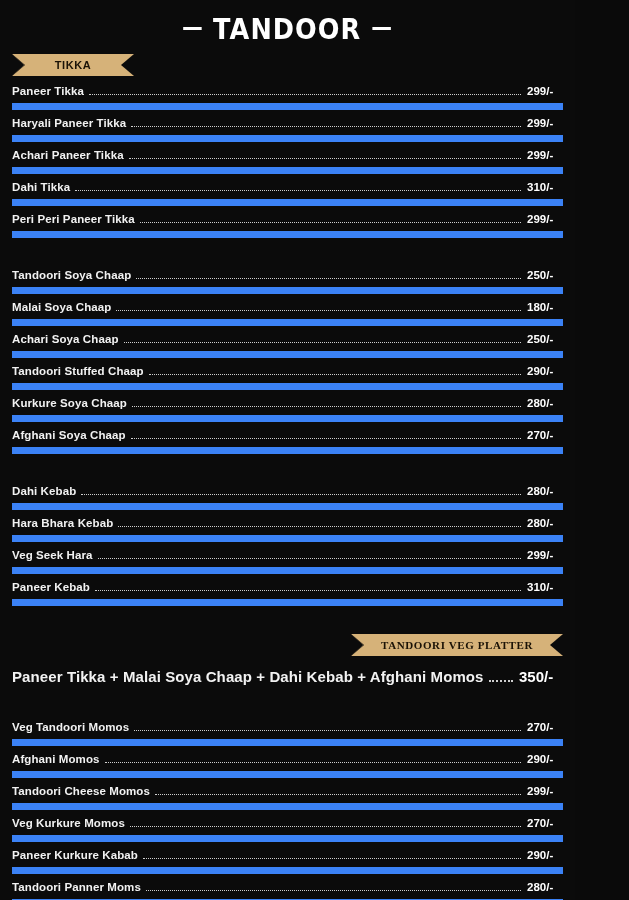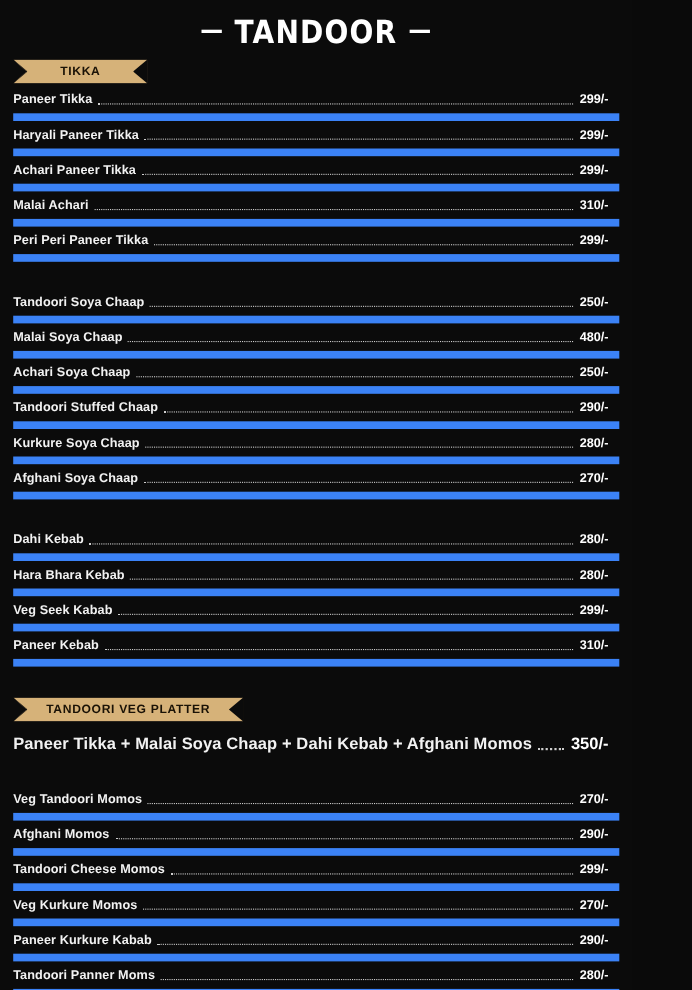--- a/index.html
+++ b/index.html
@@ -49,21 +49,21 @@
     height: 3px;
     background: #ffffff;
     position: relative;
     top: -1px;
   }
 
   
   .banner-row {
     display: flex;
   }
-  .banner-row.center { justify-content: flex-start; }
+  .banner-row.center { justify-content: flex-end; font-family: Liberation Serif, serif; }
   .banner {
     position: relative;
     display: inline-block;
     background: #d6b279;
     color: #1a1206;
     font-size: 11px;
     font-weight: bold;
     letter-spacing: 0.6px;
     padding: 4px 30px 4px 30px;
     line-height: 14px;
@@ -195,21 +195,21 @@
         <span class="item-name">Haryali Paneer Tikka</span>
         <span class="leader"></span>
         <span class="item-price">299/-</span>
       </div>
       <div class="item">
         <span class="item-name">Achari Paneer Tikka</span>
         <span class="leader"></span>
         <span class="item-price">299/-</span>
       </div>
       <div class="item">
-        <span class="item-name">Malai Achari</span>
+        <span class="item-name">Dahi Tikka</span>
         <span class="leader"></span>
         <span class="item-price">310/-</span>
       </div>
       <div class="item">
         <span class="item-name">Peri Peri Paneer Tikka</span>
         <span class="leader"></span>
         <span class="item-price">299/-</span>
       </div>
     </div>
   </div>
@@ -219,21 +219,21 @@
   <div class="section">
     <div class="items">
       <div class="item">
         <span class="item-name">Tandoori Soya Chaap</span>
         <span class="leader"></span>
         <span class="item-price">250/-</span>
       </div>
       <div class="item">
         <span class="item-name">Malai Soya Chaap</span>
         <span class="leader"></span>
-        <span class="item-price">480/-</span>
+        <span class="item-price">180/-</span>
       </div>
       <div class="item">
         <span class="item-name">Achari Soya Chaap</span>
         <span class="leader"></span>
         <span class="item-price">250/-</span>
       </div>
       <div class="item">
         <span class="item-name">Tandoori Stuffed Chaap</span>
         <span class="leader"></span>
         <span class="item-price">290/-</span>
@@ -259,21 +259,21 @@
         <span class="item-name">Dahi Kebab</span>
         <span class="leader"></span>
         <span class="item-price">280/-</span>
       </div>
       <div class="item">
         <span class="item-name">Hara Bhara Kebab</span>
         <span class="leader"></span>
         <span class="item-price">280/-</span>
       </div>
       <div class="item">
-        <span class="item-name">Veg Seek Kabab</span>
+        <span class="item-name">Veg Seek Hara</span>
         <span class="leader"></span>
         <span class="item-price">299/-</span>
       </div>
       <div class="item">
         <span class="item-name">Paneer Kebab</span>
         <span class="leader"></span>
         <span class="item-price">310/-</span>
       </div>
     </div>
   </div>

